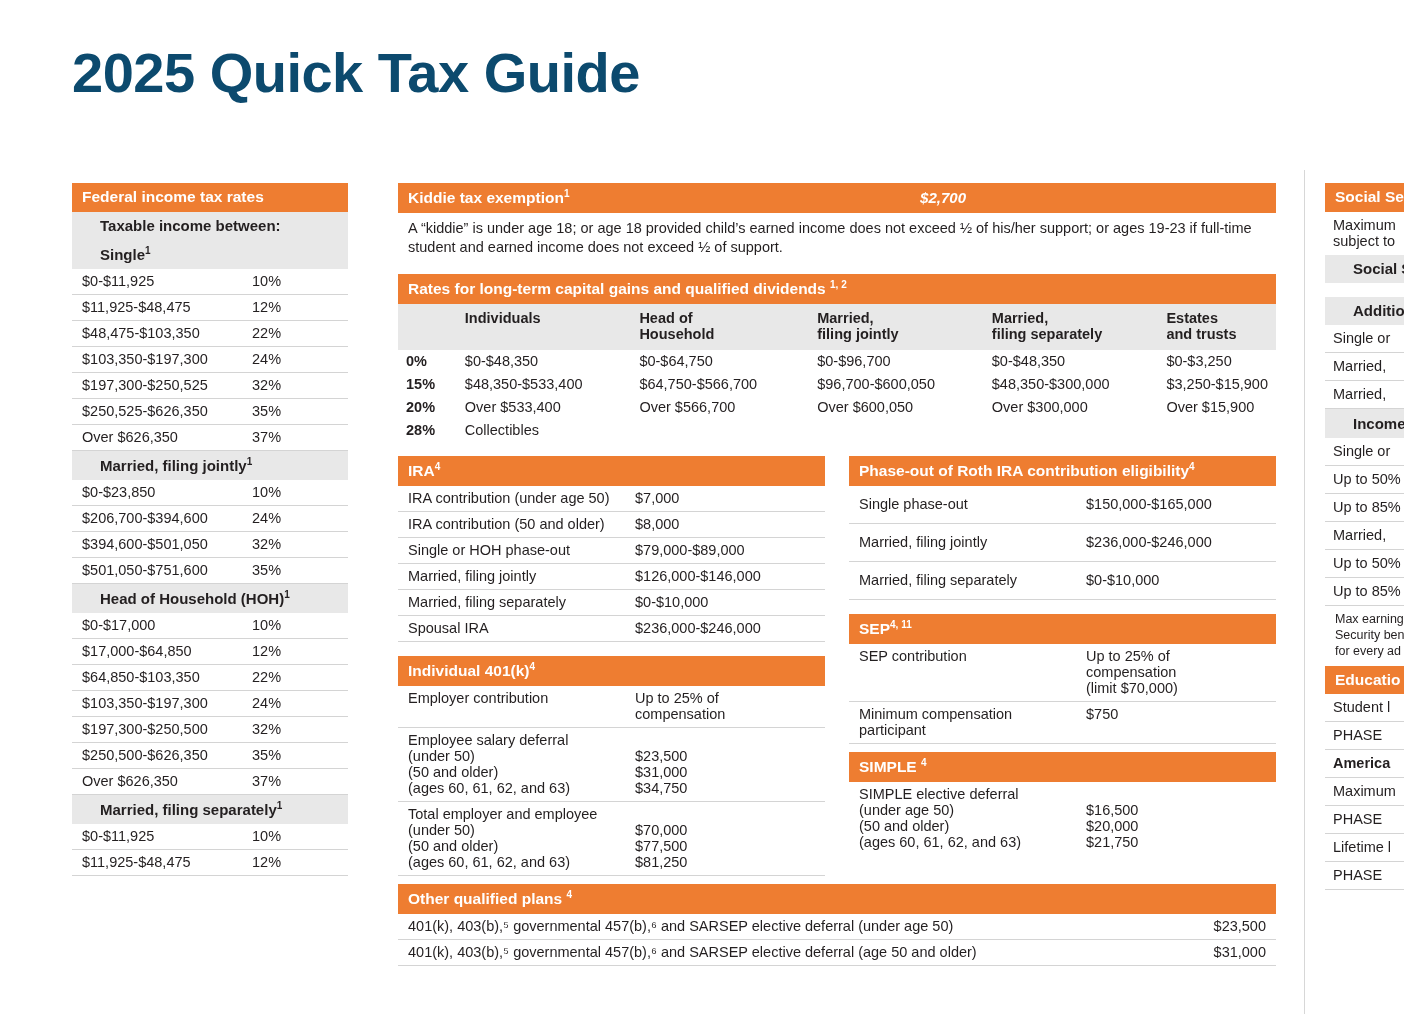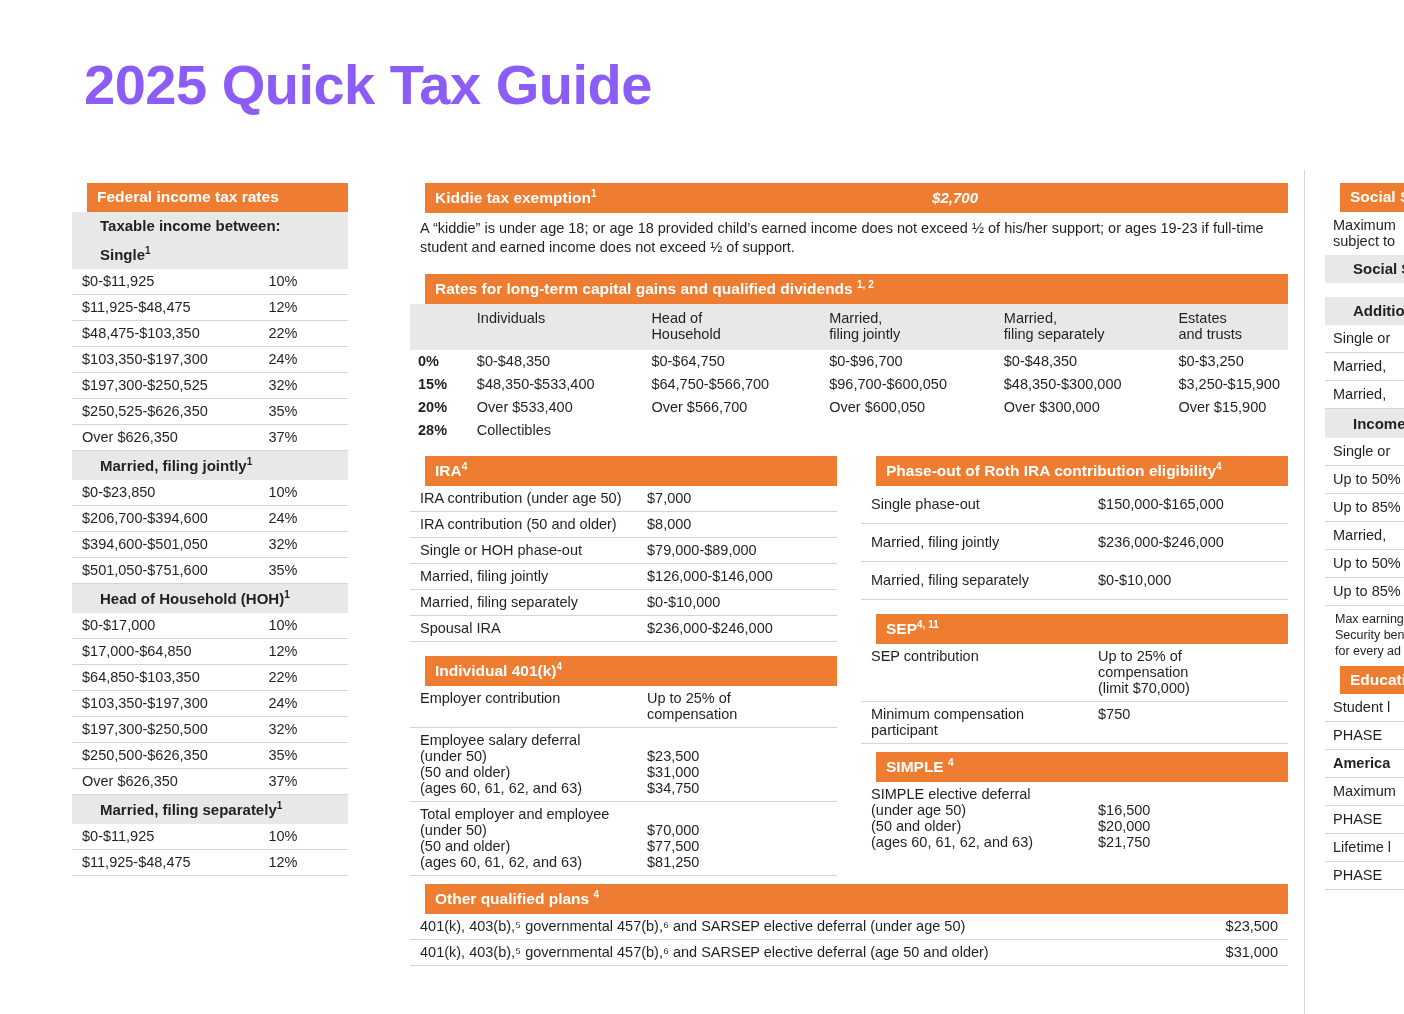--- a/index.html
+++ b/index.html
@@ -3,49 +3,49 @@
 <meta charset="utf-8">
 <style>
   html,body{margin:0;padding:0;}
   body{
     width:1404px;height:1014px;background:#ffffff;
     font-family:"Liberation Sans", sans-serif;
     color:#231f20;overflow:hidden;position:relative;
   }
   .page{position:relative;width:1404px;height:1014px;}
   h1.title{
-    position:absolute;left:72px;top:40px;margin:12px;
-    font-size:56px;font-weight:bold;color:#8b5cf6;letter-spacing:-0.5px;
+    position:absolute;left:72px;top:40px;margin:0;
+    font-size:56px;font-weight:bold;color:#0c4a6e;letter-spacing:-0.5px;
   }
   
   .col{position:absolute;top:183px;}
   .col1{left:72px;width:276px;}
-  .col2{left:410px;width:878px;}
+  .col2{left:398px;width:878px;}
   .col3{left:1325px;width:200px;}
   .divider{position:absolute;top:170px;height:844px;width:1px;background:#d7d7d7;}
   .div1{left:1304px;}
 
   .hdr{
     background:#ee7d31;color:#ffffff;font-weight:bold;font-size:15.5px;
-    padding:5px 10px 6px 10px;line-height:1.15;margin-left:15px;
+    padding:5px 10px 6px 10px;line-height:1.15;
   }
   .hdr .sup{font-size:10px;vertical-align:super;font-weight:bold;}
   .subhdr{
     background:#e8e8e8;font-weight:bold;font-size:15px;padding:5px 10px 6px 28px;
   }
   .subhdr .sup{font-size:10px;vertical-align:super;}
   table{border-collapse:collapse;width:100%;}
   td{font-size:14.5px;padding:4px 10px 5px 10px;vertical-align:top;}
   .brk td{border-bottom:1px solid #d4d4d4;}
-  .amt{text-align:center;width:62px;padding-right:34px;}
+  .amt{text-align:left;width:62px;padding-right:34px;}
   .note{font-size:14.5px;line-height:1.33;padding:6px 10px 8px 10px;}
   .kiddie-hdr{display:flex;justify-content:space-between;align-items:baseline;}
   .kiddie-val{font-weight:bold;font-size:15px;margin-right:300px;font-style:italic;}
   .ltcg th{
-    background:#e8e8e8;font-size:14.5px;font-weight:normal;text-align:left;
+    background:#e8e8e8;font-size:14.5px;font-weight:bold;text-align:left;
     padding:6px 8px 7px 8px;line-height:1.15;vertical-align:top;
   }
   .ltcg td{font-size:14.5px;padding:3px 8px 4px 8px;border:0;}
   .ltcg td.rate{font-weight:bold;width:42px;}
   .twocol{display:flex;gap:24px;}
   .halfcol{width:430px;}
   .kv td:first-child{width:auto;}
   .kv td:last-child{white-space:pre-line;}
   .spacer8{height:8px;}
   .spacer14{height:14px;}

